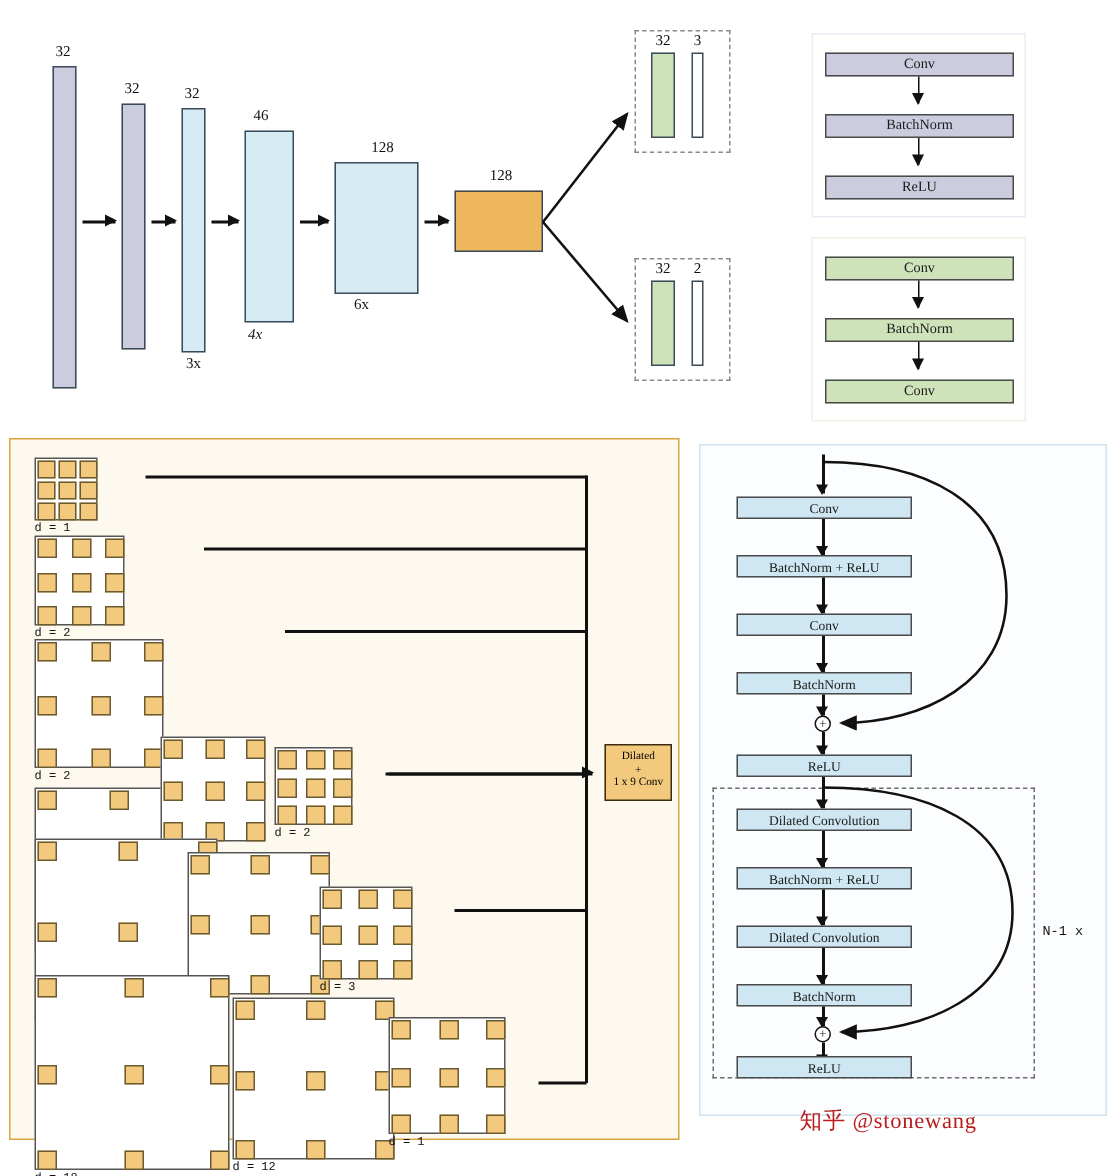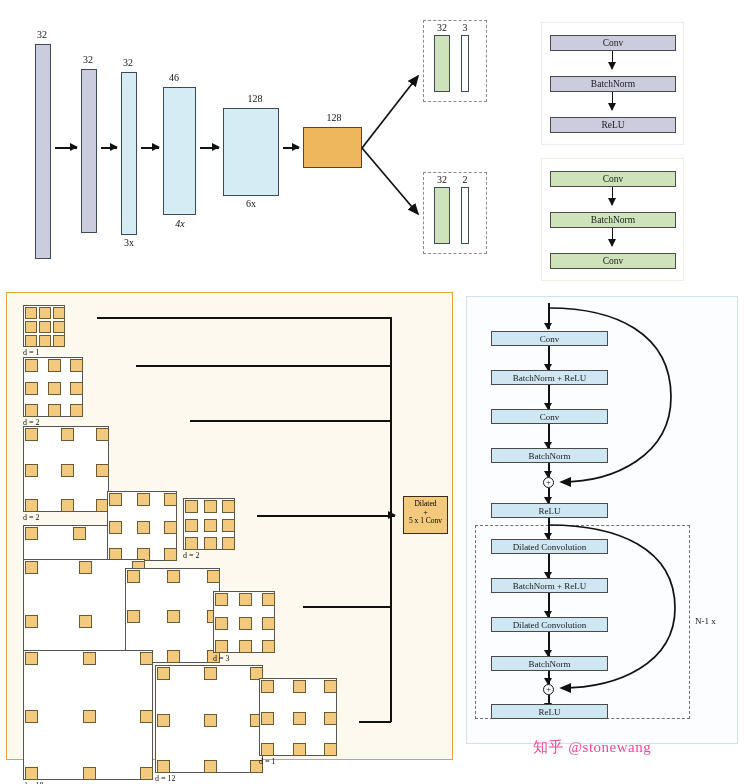--- a/index.html
+++ b/index.html
@@ -1,21 +1,21 @@
 <!DOCTYPE html>
 <html><head>
 <meta charset="utf-8">
 <style>
   html,body{margin:0;padding:0;background:#ffffff;}
   body{width:744px;height:784px;position:relative;overflow:hidden;
        font-family:"Liberation Serif", serif;color:#1a1a1a;}
   .abs{position:absolute;}
   .blk{box-sizing:border-box;border:1.3px solid #3b4a57;}
   .lbl{font-size:10px;line-height:10px;color:#111;text-align:center;white-space:nowrap;}
-  .lbl-sm{font-size:8px;line-height:8px;color:#111;white-space:nowrap;}
+  .lbl-sm{font-size:8px;line-height:8px;color:#111;white-space:nowrap;font-family:Liberation Mono, monospace;}
 
   
   #encoder-panel{left:0;top:0;width:520px;height:288px;}
   .fmap{box-sizing:border-box;border:1.3px solid #3b4a57;}
   .arrow-h{height:1.6px;background:#111;}
   .arrow-h:after{content:"";position:absolute;right:-1px;top:-4px;
      border-left:8px solid #111;border-top:4.5px solid transparent;
      border-bottom:4.5px solid transparent;}
   .dashbox{box-sizing:border-box;border:1.2px dashed #8a8a8a;}
 
@@ -40,44 +40,44 @@
   #residual-panel{box-sizing:border-box;border:1.2px solid #cfe3ee;background:#fbfdfe;}
   .rbox{box-sizing:border-box;border:1.2px solid #4a4a4a;background:#cfe7f2;
      font-size:9px;line-height:14px;height:15px;text-align:center;}
   .rarrow{position:absolute;width:1.6px;background:#111;left:50%;margin-left:-0.8px;}
   .rarrow:after{content:"";position:absolute;left:-4px;bottom:-1px;
      border-top:7.5px solid #111;border-left:4px solid transparent;
      border-right:4px solid transparent;}
   .plus-node{width:11px;height:11px;border:1.3px solid #111;border-radius:50%;
      box-sizing:border-box;background:#fff;font-size:9px;line-height:9px;text-align:center;}
   .dashregion{box-sizing:border-box;border:1.2px dashed #6e6e6e;}
-  #watermark{font-size:15px;color:#ec4899;letter-spacing:.5px;white-space:nowrap;}
+  #watermark{font-size:15px;color:#b91c1c;letter-spacing:.5px;white-space:nowrap;}
 </style>
 </head>
 <body>
 
 <div class="abs" id="encoder-panel">
 
   <div class="abs lbl" style="left:22px;top:30px;width:40px;">32</div>
   <div class="abs fmap" style="left:35px;top:44px;width:16px;height:215px;background:#ccccdf;"></div>
 
   <div class="abs lbl" style="left:68px;top:55px;width:40px;">32</div>
   <div class="abs fmap" style="left:81px;top:69px;width:16px;height:164px;background:#ccccdf;"></div>
 
   <div class="abs lbl" style="left:108px;top:58px;width:40px;">32</div>
   <div class="abs fmap" style="left:121px;top:72px;width:16px;height:163px;background:#d6ecf5;"></div>
   <div class="abs lbl" style="left:109px;top:238px;width:40px;">3x</div>
 
   <div class="abs lbl" style="left:143px;top:73px;width:62px;">46</div>
   <div class="abs fmap" style="left:163px;top:87px;width:33px;height:128px;background:#d6ecf5;"></div>
-  <div class="abs lbl" style="left:149px;top:219px;width:62px;font-style:italic;">4x</div>
+  <div class="abs lbl" style="left:139px;top:219px;width:62px;font-style:italic;">4x</div>
 
   <div class="abs lbl" style="left:218px;top:94px;width:74px;">128</div>
   <div class="abs fmap" style="left:223px;top:108px;width:56px;height:88px;background:#d6ecf5;"></div>
-  <div class="abs lbl" style="left:218px;top:199px;width:66px;">6x</div>
+  <div class="abs lbl" style="left:208px;top:199px;width:66px;">6x</div>
 
   <div class="abs lbl" style="left:300px;top:113px;width:68px;">128</div>
   <div class="abs fmap" style="left:303px;top:127px;width:59px;height:41px;background:#eeb75e;"></div>
 
   <div class="abs arrow-h" style="left:55px;top:147px;width:22px;"></div>
   <div class="abs arrow-h" style="left:101px;top:147px;width:16px;"></div>
   <div class="abs arrow-h" style="left:141px;top:147px;width:18px;"></div>
   <div class="abs arrow-h" style="left:200px;top:147px;width:19px;"></div>
   <div class="abs arrow-h" style="left:283px;top:147px;width:16px;"></div>
 
@@ -273,21 +273,21 @@
   <div class="abs busline" style="left:183px;top:127px;width:201px;height:1.5px;"></div>
   <div class="abs busline" style="left:252px;top:222px;width:132px;height:1.5px;"></div>
   <div class="abs busline" style="left:296px;top:313px;width:88px;height:1.5px;"></div>
   <div class="abs busline" style="left:352px;top:428px;width:32px;height:1.5px;"></div>
   <div class="abs busline" style="left:383px;top:24px;width:1.5px;height:405px;"></div>
   <div class="abs arrow-h" style="left:250px;top:222px;width:138px;"></div>
 
   <div class="abs" id="concat-box" style="left:396px;top:203px;width:45px;height:38px;">
     <div>Dilated</div>
     <div>+</div>
-    <div>5 x 1 Conv</div>
+    <div>1 x 9 Conv</div>
   </div>
 </div>
 
 <div class="abs" id="residual-panel" style="left:466px;top:296px;width:272px;height:448px;">
 
   <div class="abs rarrow" style="left:81px;top:6px;height:26px;margin-left:0;"></div>
 
   <div class="abs rbox" style="left:24px;top:34px;width:117px;">Conv</div>
   <div class="abs rarrow" style="left:81px;top:49px;height:24px;margin-left:0;"></div>
   <div class="abs rbox" style="left:24px;top:73px;width:117px;">BatchNorm + ReLU</div>

